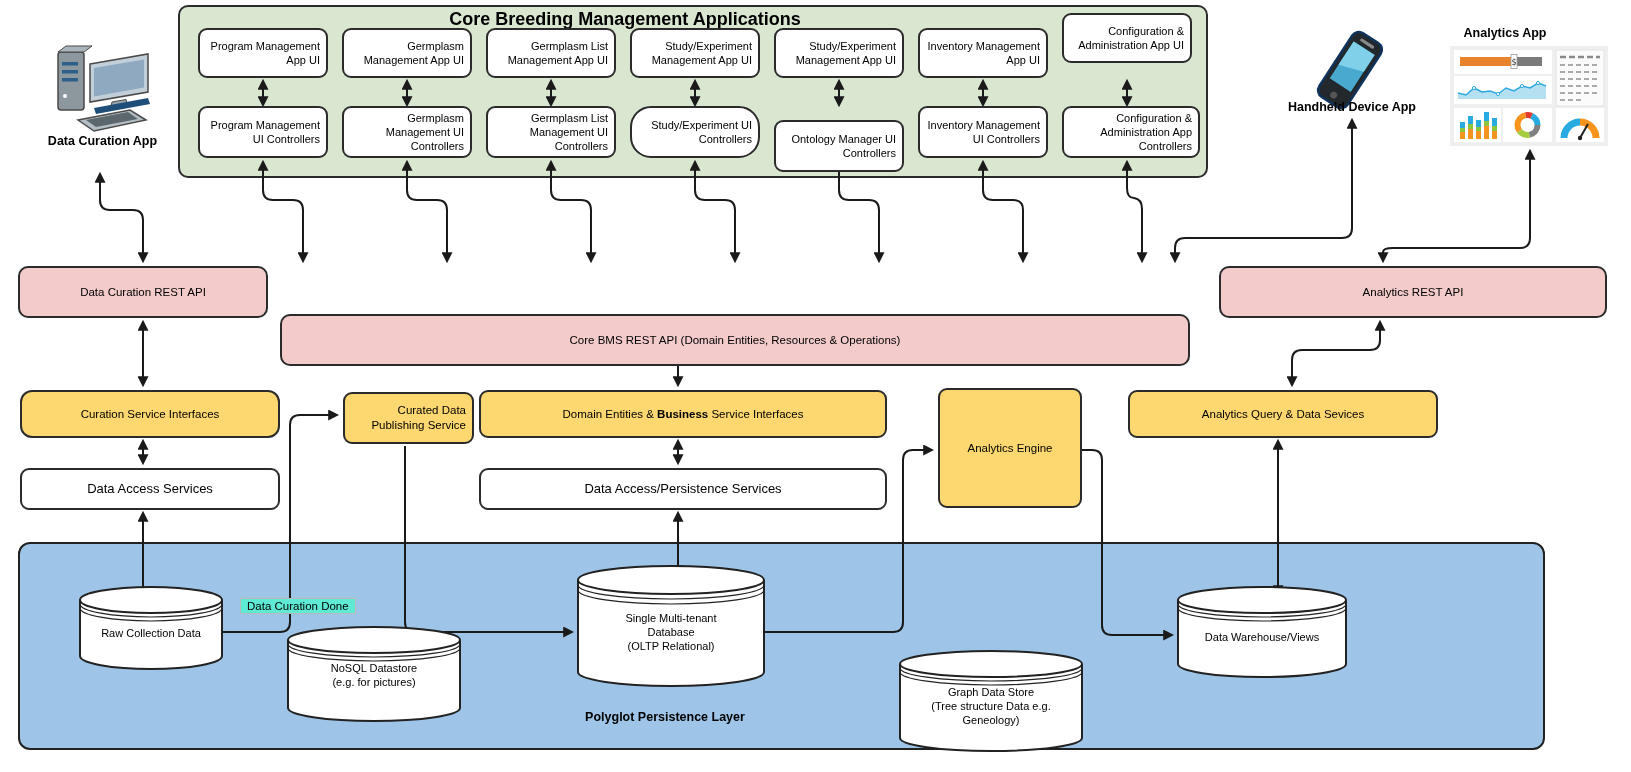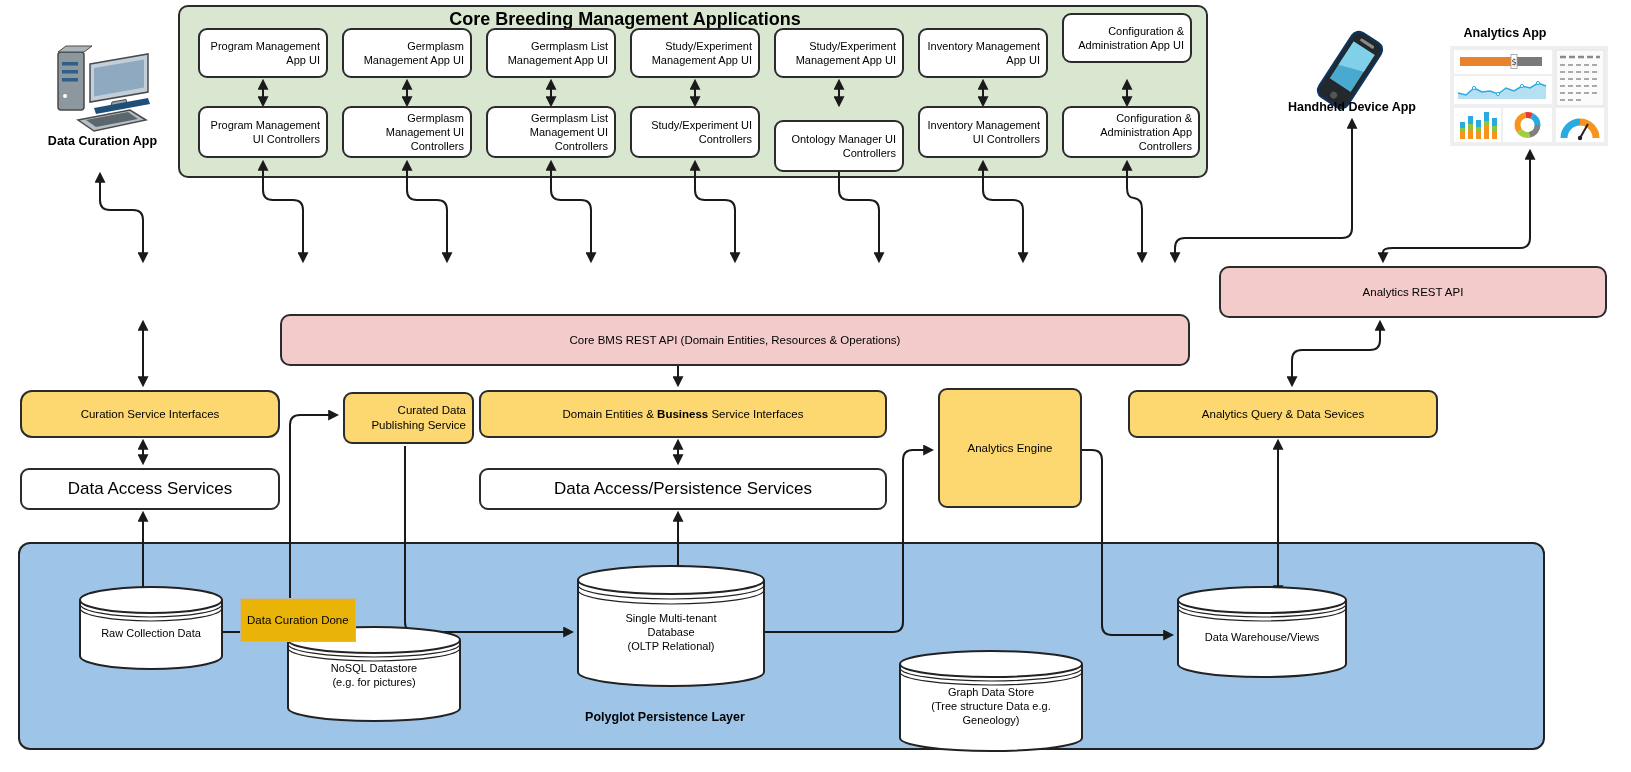--- a/index.html
+++ b/index.html
@@ -6,29 +6,29 @@
   .canvas{position:relative;width:1631px;height:772px;background:#fff;overflow:hidden;
           font-family:"Liberation Sans","DejaVu Sans",sans-serif;color:#000;}
   .underlay{position:absolute;left:0;top:0;z-index:2;pointer-events:none;}
   .bluelayer{position:absolute;left:18px;top:542px;width:1527px;height:208px;background:#9ec5e8;
              border:2.5px solid #222;border-radius:12px;z-index:1;box-sizing:border-box;}
   .node{position:absolute;display:flex;flex-direction:column;align-items:center;justify-content:center;
         text-align:right;border:2px solid #2b2b2b;border-radius:9px;background:#fff;
         font-size:11px;line-height:1.3;z-index:3;box-sizing:border-box;padding:2px 6px;}
   .rest{background:#f3cbcb;border-width:2.5px;font-size:11.5px;border-radius:10px;}
   .yellow{background:#fdd871;border-width:2.5px;font-size:11.5px;}
-  .white{font-size:17px;}
+  .white{font-size:13px;}
   .greenbox{position:absolute;left:178px;top:5px;width:1030px;height:173px;background:#d9e7d0;
             border:2.5px solid #2b2b2b;border-radius:10px;z-index:1;box-sizing:border-box;}
   .greentitle{position:absolute;left:178px;top:9px;width:894px;text-align:center;font-weight:bold;
               font-size:18px;z-index:3;}
   .caption{position:absolute;text-align:center;font-weight:bold;font-size:12.5px;z-index:3;}
   .cyl-label{position:absolute;text-align:center;font-size:11px;line-height:1.25;z-index:3;}
-  .anno{position:absolute;background:#eab308;border:1px solid #b9b9b9;font-size:11.5px;
-        padding:15px 6px;z-index:3;}
+  .anno{position:absolute;background:#5eead4;border:1px solid #b9b9b9;font-size:11.5px;
+        padding:1px 6px;z-index:3;}
   .polyglot{position:absolute;text-align:center;font-weight:bold;font-size:12.5px;z-index:3;}
   .iconwrap{position:absolute;z-index:3;}
 </style>
 </head>
 <body>
 
 <div class="canvas">
 
   <div class="bluelayer"></div>
 
@@ -144,21 +144,21 @@
 
   <div class="node" style="left:198px;top:106px;width:130px;height:52px;">
       <span>Program Management UI Controllers</span>
     </div>
   <div class="node" style="left:342px;top:106px;width:130px;height:52px;">
       <span>Germplasm Management UI Controllers</span>
     </div>
   <div class="node" style="left:486px;top:106px;width:130px;height:52px;">
       <span>Germplasm List Management UI Controllers</span>
     </div>
-  <div class="node" style="left:630px;top:106px;width:130px;height:52px;">
+  <div class="node" style="left:630px;top:106px;width:130px;height:52px;border-radius:21px;">
       <span>Study/Experiment UI Controllers</span>
     </div>
   <div class="node" style="left:774px;top:106px;width:130px;height:52px;margin-top:14px;">
       <span>Ontology Manager UI Controllers</span>
     </div>
   <div class="node" style="left:918px;top:106px;width:130px;height:52px;">
       <span>Inventory Management UI Controllers</span>
     </div>
   <div class="node" style="left:1062px;top:106px;width:138px;height:52px;">
       <span>Configuration &amp; Administration App Controllers</span>
@@ -254,20 +254,23 @@
       <g>
         <rect x="106" y="62" width="48" height="34" fill="#fff"></rect>
         <path d="M114 92 A16 16 0 0 1 130 76" fill="none" stroke="#29abe2" stroke-width="7"></path>
         <path d="M130 76 A16 16 0 0 1 146 92" fill="none" stroke="#f7941e" stroke-width="7"></path>
         <line x1="130" y1="92" x2="138" y2="78" stroke="#222" stroke-width="2"></line>
         <circle cx="130" cy="92" r="2.2" fill="#222"></circle>
       </g>
     </svg>
   </div>
 
+  <div class="node rest" style="left:18px;top:266px;width:250px;height:52px;">
+      <span>Data Curation REST API</span>
+    </div>
   <div class="node rest" style="left:280px;top:266px;width:910px;height:52px;margin-top:48px;">
       <span>Core BMS REST API (Domain Entities, Resources &amp; Operations)</span>
     </div>
   <div class="node rest" style="left:1219px;top:266px;width:388px;height:52px;">
       <span>Analytics REST API</span>
     </div>
 
   <div class="node yellow" style="left:20px;top:390px;width:260px;height:48px;border-radius:12px;">
       <span>Curation Service Interfaces</span>
     </div>

